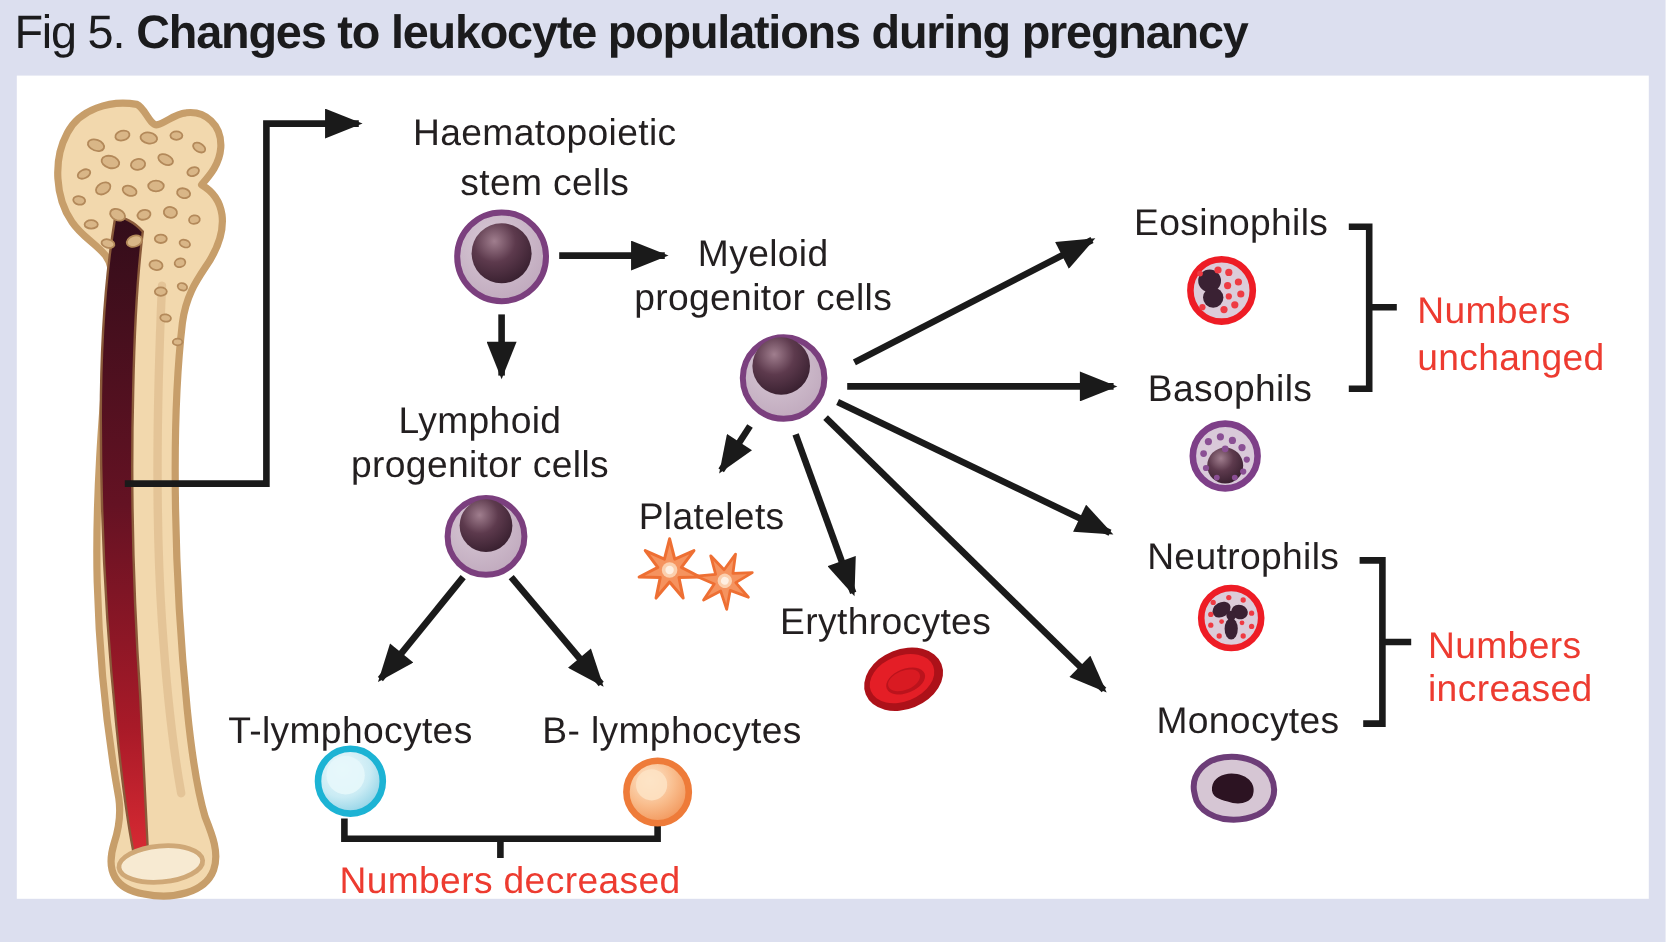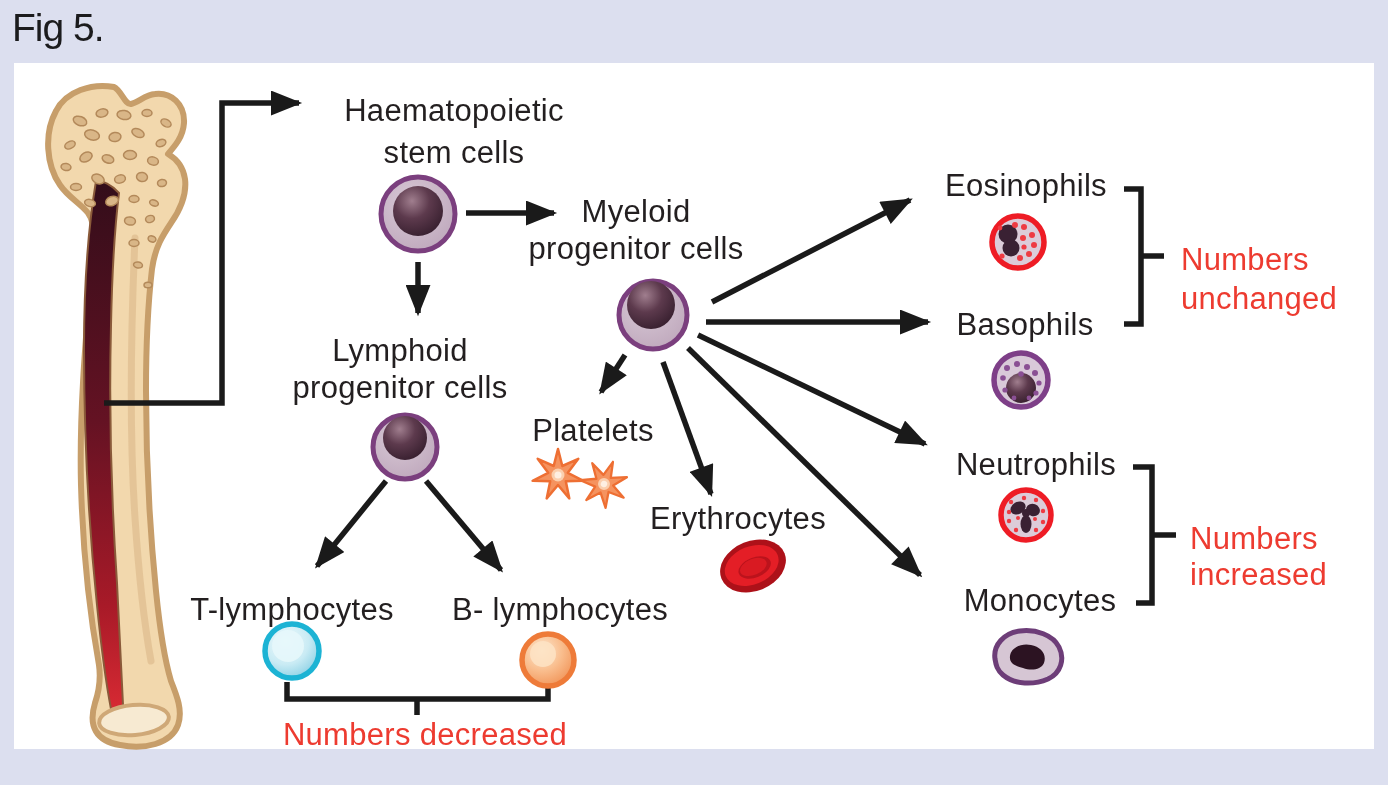--- a/index.html
+++ b/index.html
@@ -38,20 +38,21 @@
   .ctr{text-anchor:middle;dominant-baseline:central;}
   .lft{text-anchor:start;dominant-baseline:central;}
   .arrow{stroke:#1a1a1a;stroke-width:5.5;fill:none;}
   .bracket{stroke:#1a1a1a;stroke-width:5.5;fill:none;}
 </style>
 </head>
 <body>
 
 <div class="title-bar">
   <span class="fig-label">Fig 5.</span>
+  <span class="fig-title">Changes to leukocyte populations during pregnancy</span>
 </div>
 
 <div class="panel">
 <svg viewBox="0 0 1360 702" width="1360" height="702">
   <defs>
     <marker id="ah" viewBox="0 0 10 8" markerWidth="32" markerHeight="25" refX="9" refY="4" orient="auto" markerUnits="userSpaceOnUse">
       <path d="M0,0 L10,4 L0,8 Z" fill="#1a1a1a"></path>
     </marker>
     <radialGradient id="gNuc" cx="38%" cy="30%" r="78%">
       <stop offset="0%" stop-color="#a07e8e"></stop>

